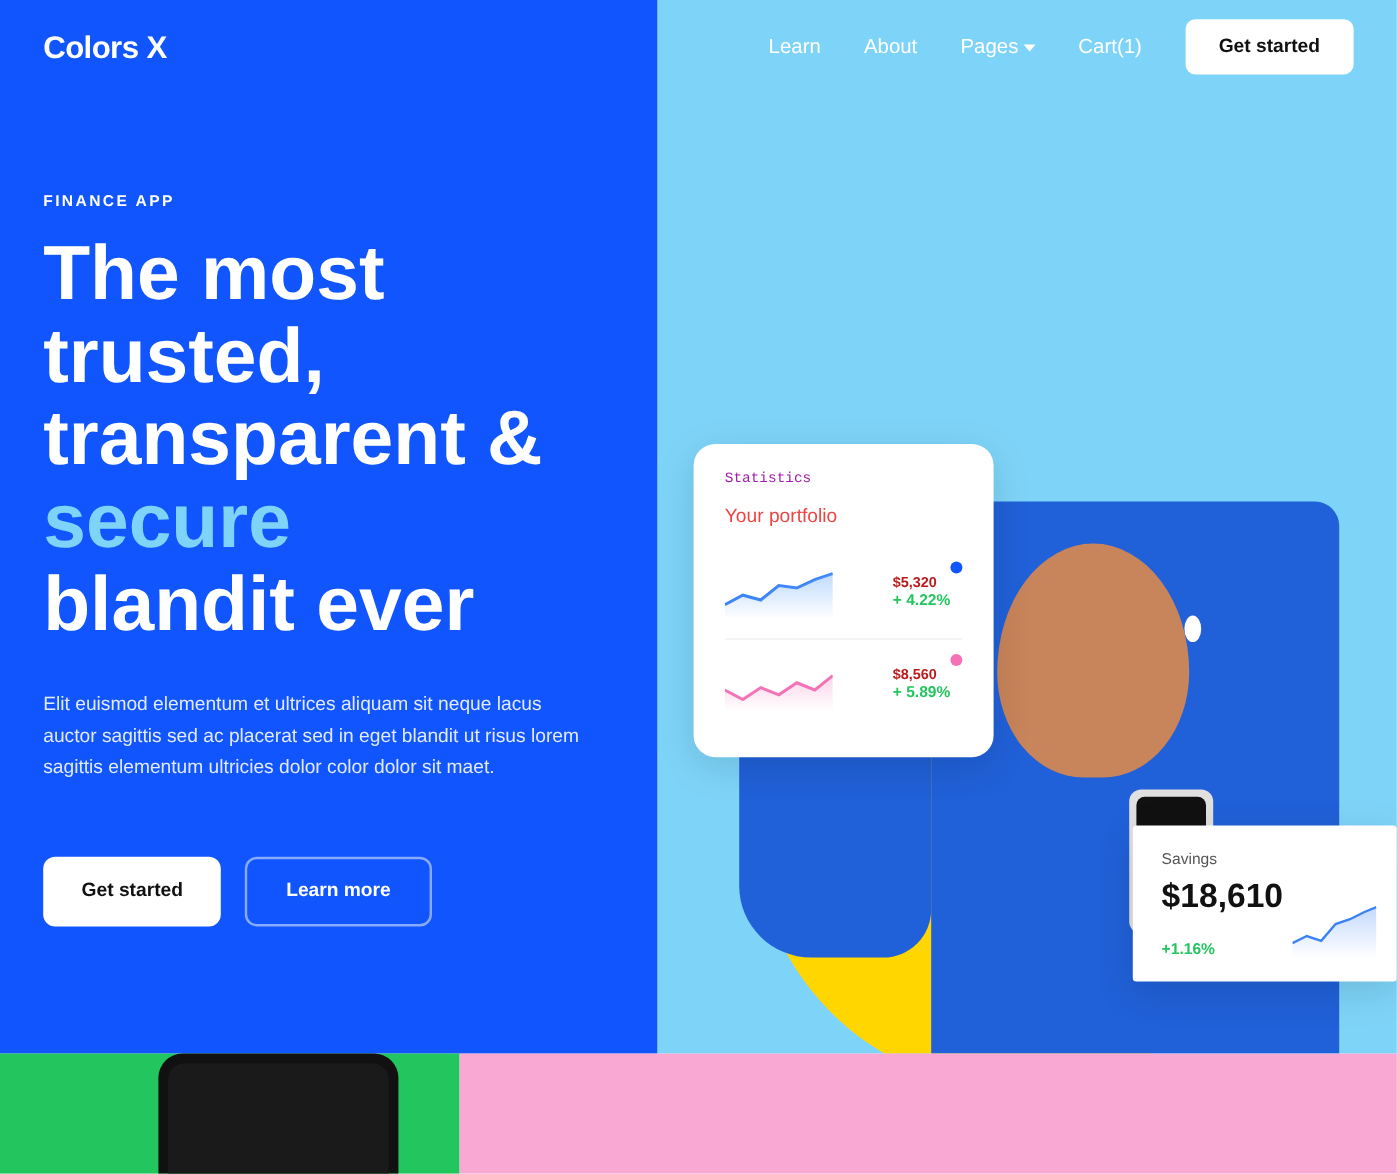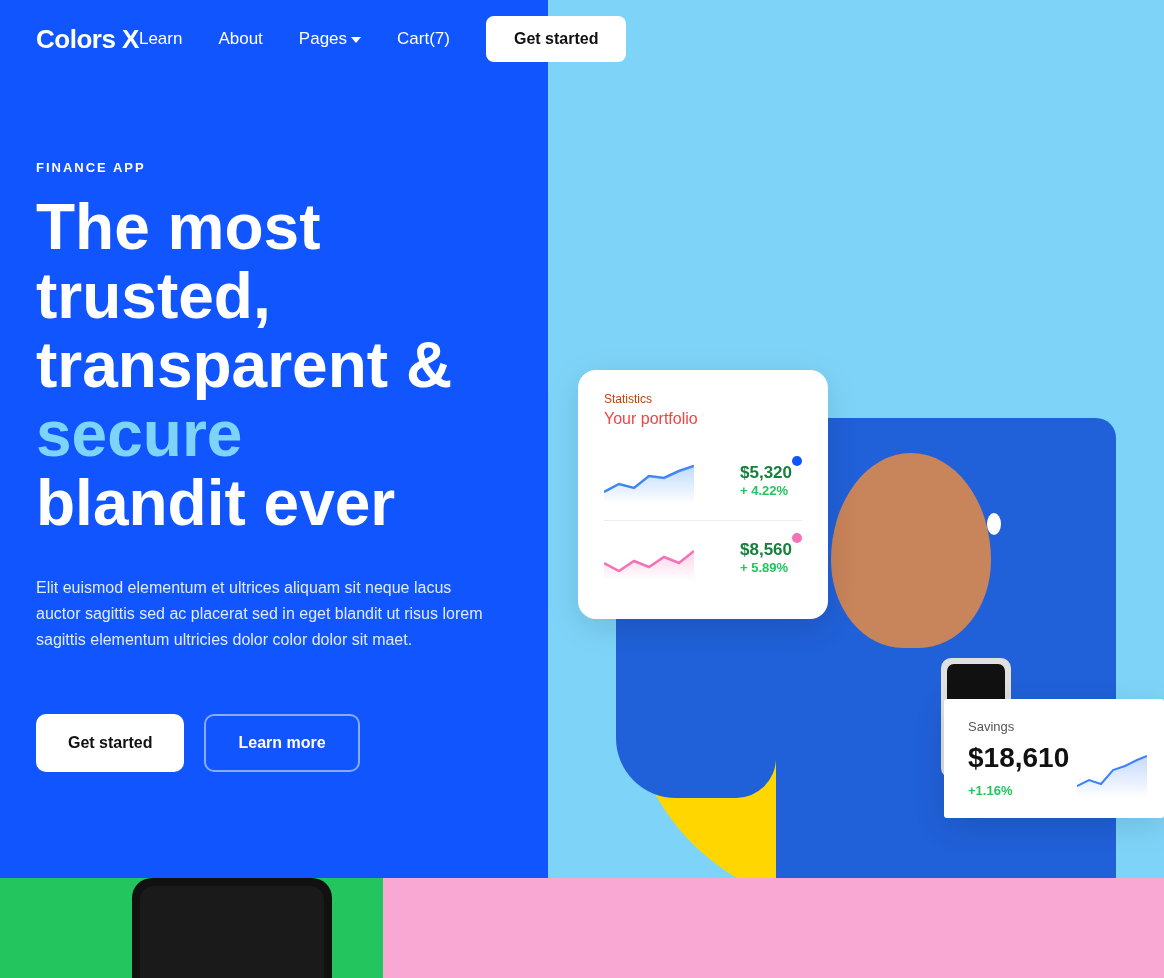--- a/index.html
+++ b/index.html
@@ -5,22 +5,24 @@
     * { margin: 0; padding: 0; box-sizing: border-box; }
     body { font-family: 'Arial', sans-serif; width: 1164px; height: 978px; overflow: hidden; }
 
     
     nav {
       position: absolute;
       top: 0; left: 0; right: 0;
       height: 78px;
       display: flex;
       align-items: center;
+      justify-content: space-between;
       padding: 0 36px;
       z-index: 10;
+      gap: 46px;
     }
     .nav-logo {
       font-size: 26px;
       font-weight: 900;
       color: white;
       letter-spacing: -0.5px;
     }
     .nav-links {
       display: flex;
       align-items: center;
@@ -101,44 +103,45 @@
       border-radius: 18px;
       padding: 22px 26px;
       width: 250px;
       box-shadow: 0 8px 32px rgba(0,0,0,0.12);
       left: 30px;
       top: 370px;
       z-index: 5;
     }
     .stats-label {
       font-size: 12px;
-      color: #c2410c;
-      margin-bottom: 4px;
+      color: #a21caf;
+      margin-bottom: 16px;
+      font-family: Liberation Mono, monospace;
     }
     .stats-title {
       font-size: 16px;
       font-weight: 400;
       color: #ef4444;
       margin-bottom: 28px;
     }
     .stats-row {
       display: flex;
       align-items: center;
       justify-content: space-between;
       margin-bottom: 16px;
     }
     .stats-chart-mini {
       width: 90px;
       height: 48px;
     }
     .stats-value-group {}
     .stats-amount {
-      font-size: 17px;
+      font-size: 12px;
       font-weight: 700;
-      color: #15803d;
+      color: #b91c1c;
     }
     .stats-change-pos {
       font-size: 13px;
       color: #22C55E;
       font-weight: 600;
     }
     .stats-blue-dot {
       width: 10px; height: 10px;
       background: #1155FF;
       border-radius: 50%;
@@ -182,21 +185,21 @@
     }
     .savings-amount {
       font-size: 28px;
       font-weight: 800;
       color: #111;
     }
     .savings-change {
       font-size: 13px;
       color: #22C55E;
       font-weight: 600;
-      margin-top: 9px;
+      margin-top: 20px;
     }
     .savings-chart {
       width: 70px;
       height: 50px;
       margin-left: 8px;
       flex-shrink: 0;
     }
 
     
     .hero-tag {
@@ -272,21 +275,21 @@
 
 <nav>
   <div class="nav-logo">Colors X</div>
   <div class="nav-links">
     <a class="nav-link">Learn</a>
     <a class="nav-link">About</a>
     <div class="nav-pages">
       <span>Pages</span>
       <div class="chevron-down"></div>
     </div>
-    <a class="nav-link">Cart(7)</a>
+    <a class="nav-link">Cart(1)</a>
     <button class="btn-get-started-nav">Get started</button>
   </div>
 </nav>
 
 <div class="hero">
 
   <div class="hero-left">
     <div class="hero-tag">FINANCE APP</div>
     <div class="hero-title">
       <span>The most trusted,</span><br>

